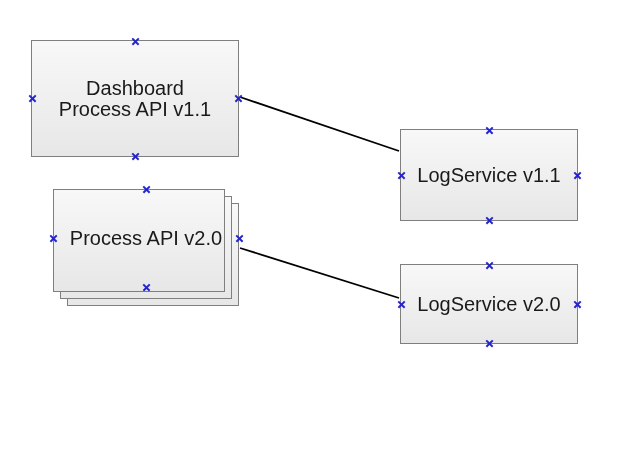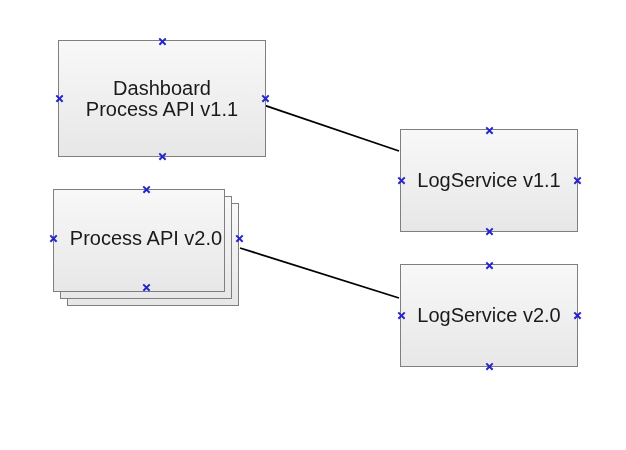--- a/index.html
+++ b/index.html
@@ -35,23 +35,23 @@
     align-items: center;
     justify-content: center;
     text-align: center;
     font-size: 20px;
     line-height: 21px;
     white-space: pre;
   }
   .node-label b { font-weight: normal; }
 
   
-  .node-dashboard   { left: 31px;  top: 40px;  width: 208px; height: 117px; margin-left: 27px; }
-  .node-logservice1 { left: 400px; top: 129px; width: 178px; height: 103px; }
-  .node-logservice2 { left: 400px; top: 264px; width: 178px; height: 103px; }
+  .node-dashboard   { left: 31px;  top: 40px;  width: 208px; height: 117px; }
+  .node-logservice1 { left: 400px; top: 129px; width: 178px; height: 92px; }
+  .node-logservice2 { left: 400px; top: 264px; width: 178px; height: 80px; }
 
   
   .stack {
     position: absolute;
     left: 53px; top: 189px; width: 186px; height: 98px;
   }
   .stack .layer {
     position: absolute;
     width: 172px; height: 103px;
     background: linear-gradient(180deg, var(--node_fill_top, #f7f7f7) 0%, var(--node_fill_bottom, #e7e7e7) 100%);

